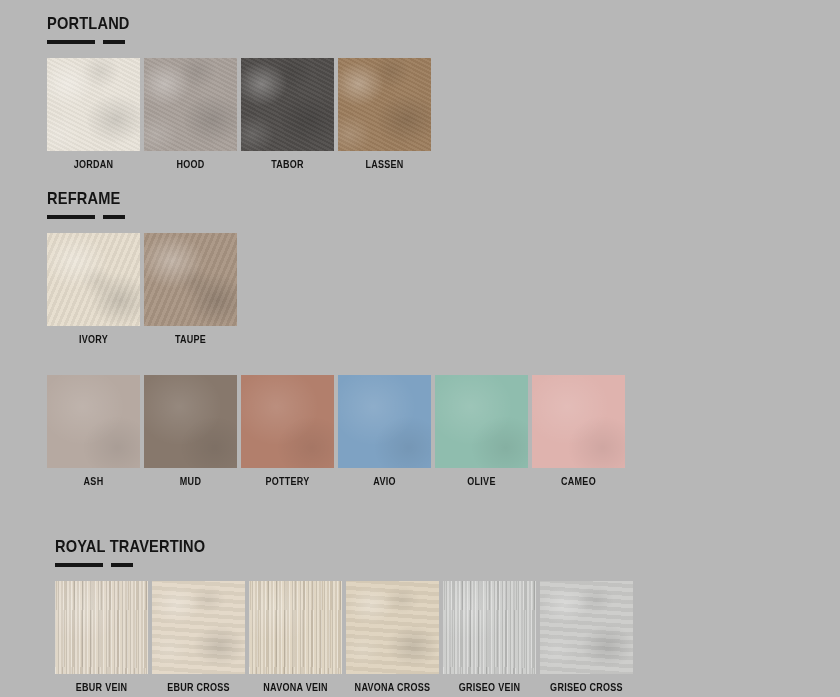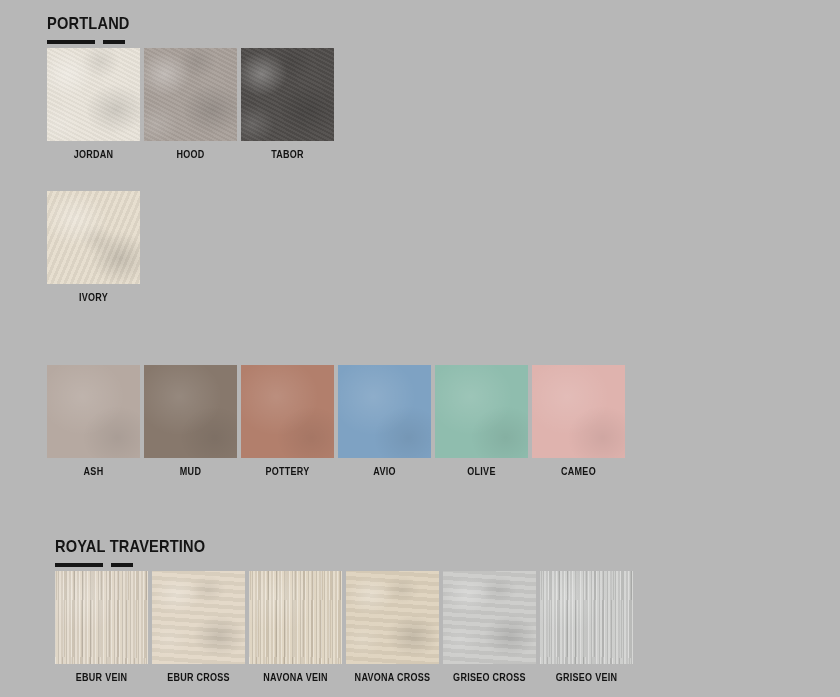--- a/index.html
+++ b/index.html
@@ -61,21 +61,21 @@
   }
   .title-rule .seg-short {
     width: 22px;
     height: 4px;
     background: #151515;
   }
 
   .swatch-row {
     display: flex;
     gap: 4px;
-    margin-top: 2px;
+    margin-top: 12px;
   }
 
   .swatch-cell {
     width: 93px;
     flex: 0 0 93px;
   }
 
   .swatch {
     width: 93px;
     height: 93px;
@@ -175,30 +175,50 @@
             <span class="grain"></span>
           </div>
         <div class="swatch-label">HOOD</div>
       </div>
       <div class="swatch-cell">
         <div class="swatch tex-concrete" style="background-color: rgb(79, 76, 74);">
             <span class="grain"></span>
           </div>
         <div class="swatch-label">TABOR</div>
       </div>
+      <div class="swatch-cell">
+        <div class="swatch tex-concrete" style="background-color: rgb(156, 125, 93);">
+            <span class="grain"></span>
+          </div>
+        <div class="swatch-label">LASSEN</div>
+      </div>
     </div>
   </section>
 
   <section class="collection" id="sec-reframe">
+    <div class="collection-header">
+      <h2 class="collection-title">REFRAME</h2>
+      <div class="title-rule">
+        <span class="seg-long"></span>
+        <span class="seg-gap"></span>
+        <span class="seg-short"></span>
+      </div>
+    </div>
     <div class="swatch-row">
       <div class="swatch-cell">
         <div class="swatch tex-plaster" style="background-color: rgb(230, 221, 205);">
             <span class="grain"></span>
           </div>
         <div class="swatch-label">IVORY</div>
+      </div>
+      <div class="swatch-cell">
+        <div class="swatch tex-plaster" style="background-color: rgb(169, 149, 131);">
+            <span class="grain"></span>
+          </div>
+        <div class="swatch-label">TAUPE</div>
       </div>
     </div>
   </section>
 
   <section class="collection" id="sec-resart">
     <div class="swatch-row">
       <div class="swatch-cell">
         <div class="swatch tex-flat" style="background-color: rgb(182, 169, 161);">
             <span class="grain"></span>
           </div>
@@ -265,27 +285,27 @@
           </div>
         <div class="swatch-label">NAVONA VEIN</div>
       </div>
       <div class="swatch-cell">
         <div class="swatch tex-cross" style="background-color: rgb(222, 210, 189);">
             <span class="grain"></span>
           </div>
         <div class="swatch-label">NAVONA CROSS</div>
       </div>
       <div class="swatch-cell">
+        <div class="swatch tex-vein" style="background-color: rgb(200, 201, 199);">
+            <span class="grain"></span>
+          </div>
+        <div class="swatch-label">GRISEO VEIN</div>
+      </div>
+      <div class="swatch-cell">
         <div class="swatch tex-cross" style="background-color: rgb(203, 203, 201);">
             <span class="grain"></span>
           </div>
         <div class="swatch-label">GRISEO CROSS</div>
       </div>
-      <div class="swatch-cell">
-        <div class="swatch tex-vein" style="background-color: rgb(200, 201, 199);">
-            <span class="grain"></span>
-          </div>
-        <div class="swatch-label">GRISEO VEIN</div>
-      </div>
     </div>
   </section>
 
 </div>
 
 </body></html>

